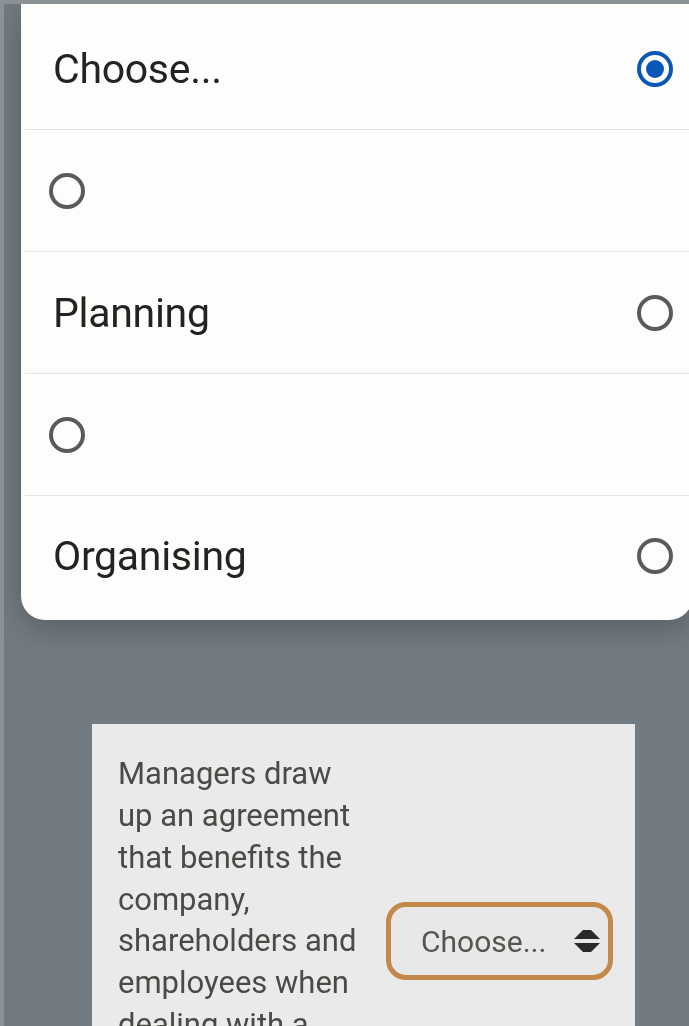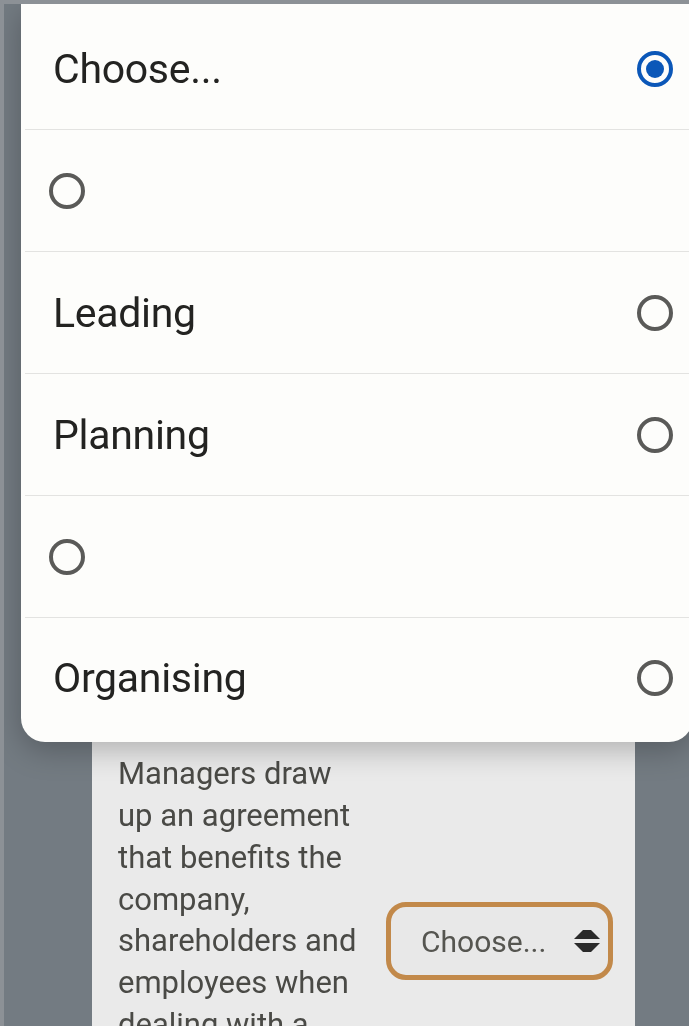--- a/index.html
+++ b/index.html
@@ -156,24 +156,20 @@
 
 <div class="options-sheet">
   <div class="option-row">
     <span class="option-label">Choose...</span>
     <span class="radio selected"></span>
   </div>
   <div class="option-row">
     <span class="radio"></span>
   </div>
   <div class="option-row">
-    <span class="option-label">Leading</span>
-    <span class="radio"></span>
-  </div>
-  <div class="option-row">
     <span class="option-label">Planning</span>
     <span class="radio"></span>
   </div>
   <div class="option-row">
     <span class="radio"></span>
   </div>
   <div class="option-row">
     <span class="option-label">Organising</span>
     <span class="radio"></span>
   </div>

